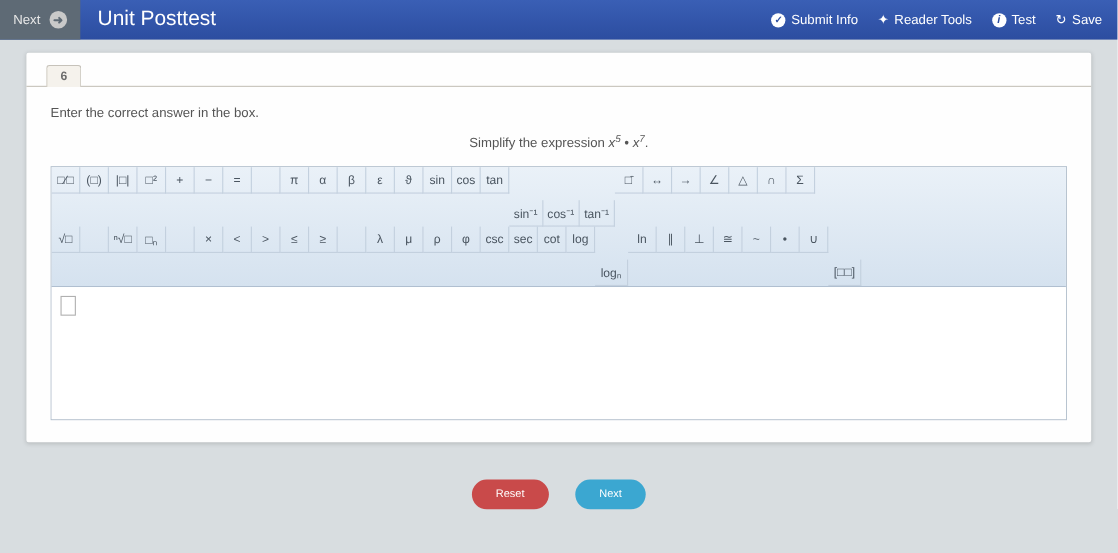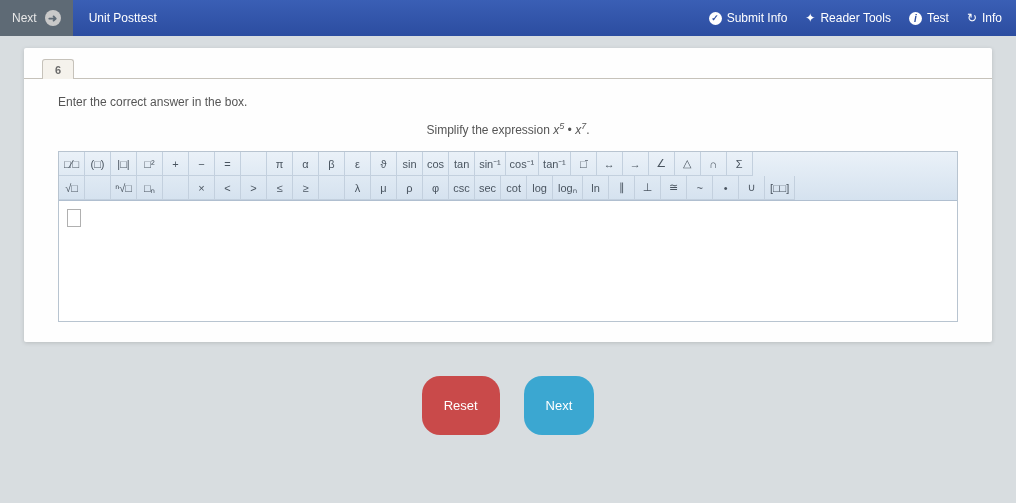--- a/index.html
+++ b/index.html
@@ -28,21 +28,21 @@
     }
     .tab-nav .label { color: #e8e8e8; font-size: 12px; }
     .circle-btn {
       width: 16px; height: 16px; border-radius: 50%;
       background: #c9c9c9; color: #5e6a75;
       display: inline-flex; align-items: center; justify-content: center;
       font-size: 11px; font-weight: bold;
     }
     .topbar .title {
       padding: 0 16px;
-      font-size: 12px;
+      font-size: 19px;
       font-weight: 500;
     }
     .right-tools {
       display: flex;
       align-items: center;
       gap: 18px;
       padding: 0 14px;
       font-size: 12px;
       margin-left: auto;
     }
@@ -74,21 +74,21 @@
       color: #6b6b6b;
       font-weight: bold;
       margin-left: 18px;
       margin-top: 10px;
       border-radius: 3px 3px 0 0;
       position: relative;
       top: 1px;
     }
     .qcard {
       border-top: 1px solid #c6c2ba;
-      padding: 16px 34px 20px;
+      padding: 16px 22px 20px;
     }
     .instr { font-size: 12px; color: #555; margin-bottom: 14px; }
     .problem { font-size: 12px; color: #555; margin-bottom: 14px; text-align: center; }
     .problem .expr { font-style: italic; }
     .problem sup { font-size: 9px; }
     .editor {
       border: 1px solid #b8c4d0;
     }
     .toolbar {
       background: linear-gradient(#eaf1f8, #d5e2ef);
@@ -109,41 +109,41 @@
       align-items: center;
       justify-content: center;
       border-right: 1px solid #c3d0de;
       border-bottom: 1px solid #c3d0de;
       padding: 0 4px;
       cursor: pointer;
       font-size: 11px;
       white-space: nowrap;
     }
     .tb-btn:last-child { }
-    .wider { min-width: 30px; }
+    .wider { min-width: 30px; margin-top: 30px; }
     .editor-canvas {
       height: 120px;
       padding: 8px;
       background: #fff;
     }
     .answer-box {
       width: 14px; height: 18px;
       border: 1px solid #b0b0b0;
       display: inline-block;
     }
     .actions {
       display: flex;
       justify-content: center;
       gap: 24px;
       padding: 22px 0 18px;
     }
     .btn {
-      padding: 22px 22px;
+      padding: 8px 22px;
       border-radius: 18px;
-      font-size: 13px;
+      font-size: 10px;
       color: #fff;
       cursor: pointer;
       border: none;
     }
     .btn-reset { background: #c94a4a; }
     .btn-next { background: #3ba7d1; }
     sup, sub { line-height: 0; font-size: 0.7em; }
   </style>
 </head>
 <body>
@@ -162,21 +162,21 @@
     <div class="tool">
       <span>✦</span>
       <span>Reader Tools</span>
     </div>
     <div class="tool">
       <span class="ico-info">i</span>
       <span>Test</span>
     </div>
     <div class="tool">
       <span>↻</span>
-      <span>Info</span>
+      <span>Save</span>
     </div>
   </div>
 </div>
 
 <div class="main">
   <div class="qnum-tab">6</div>
   <div class="qcard">
     <div class="instr">Enter the correct answer in the box.</div>
     <div class="problem">
       <span>Simplify the expression </span><span class="expr"><span>x</span><sup>5</sup><span> • </span><span>x</span><sup>7</sup></span><span>.</span>

